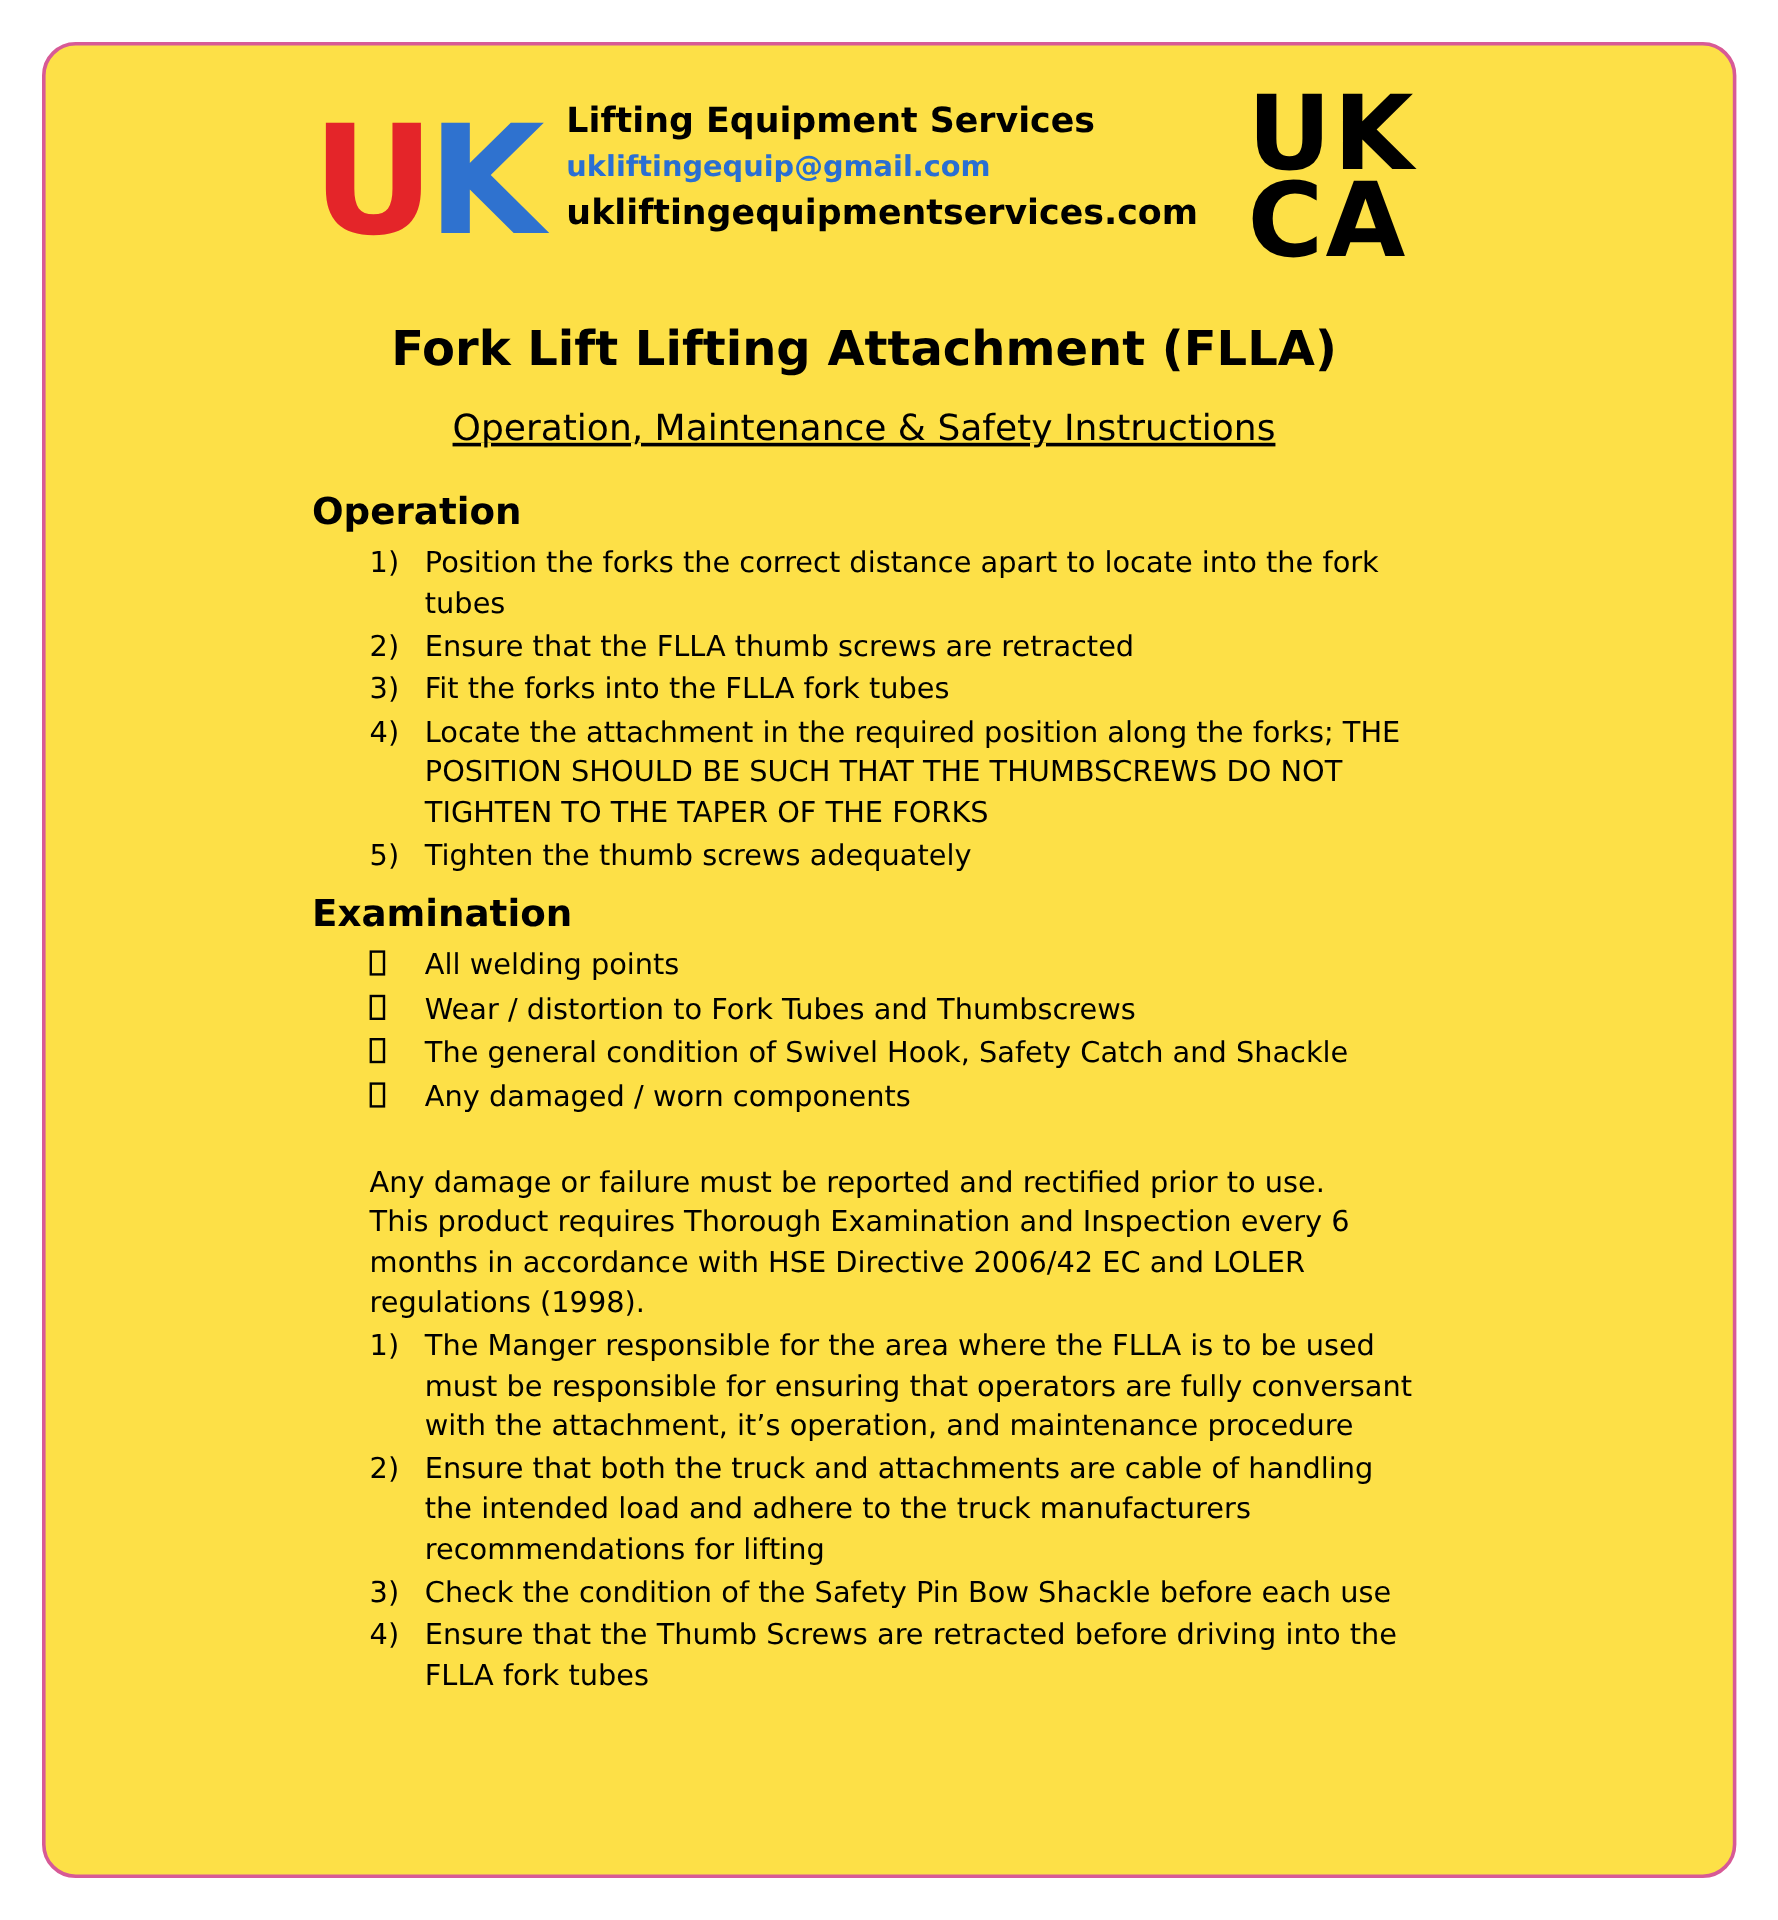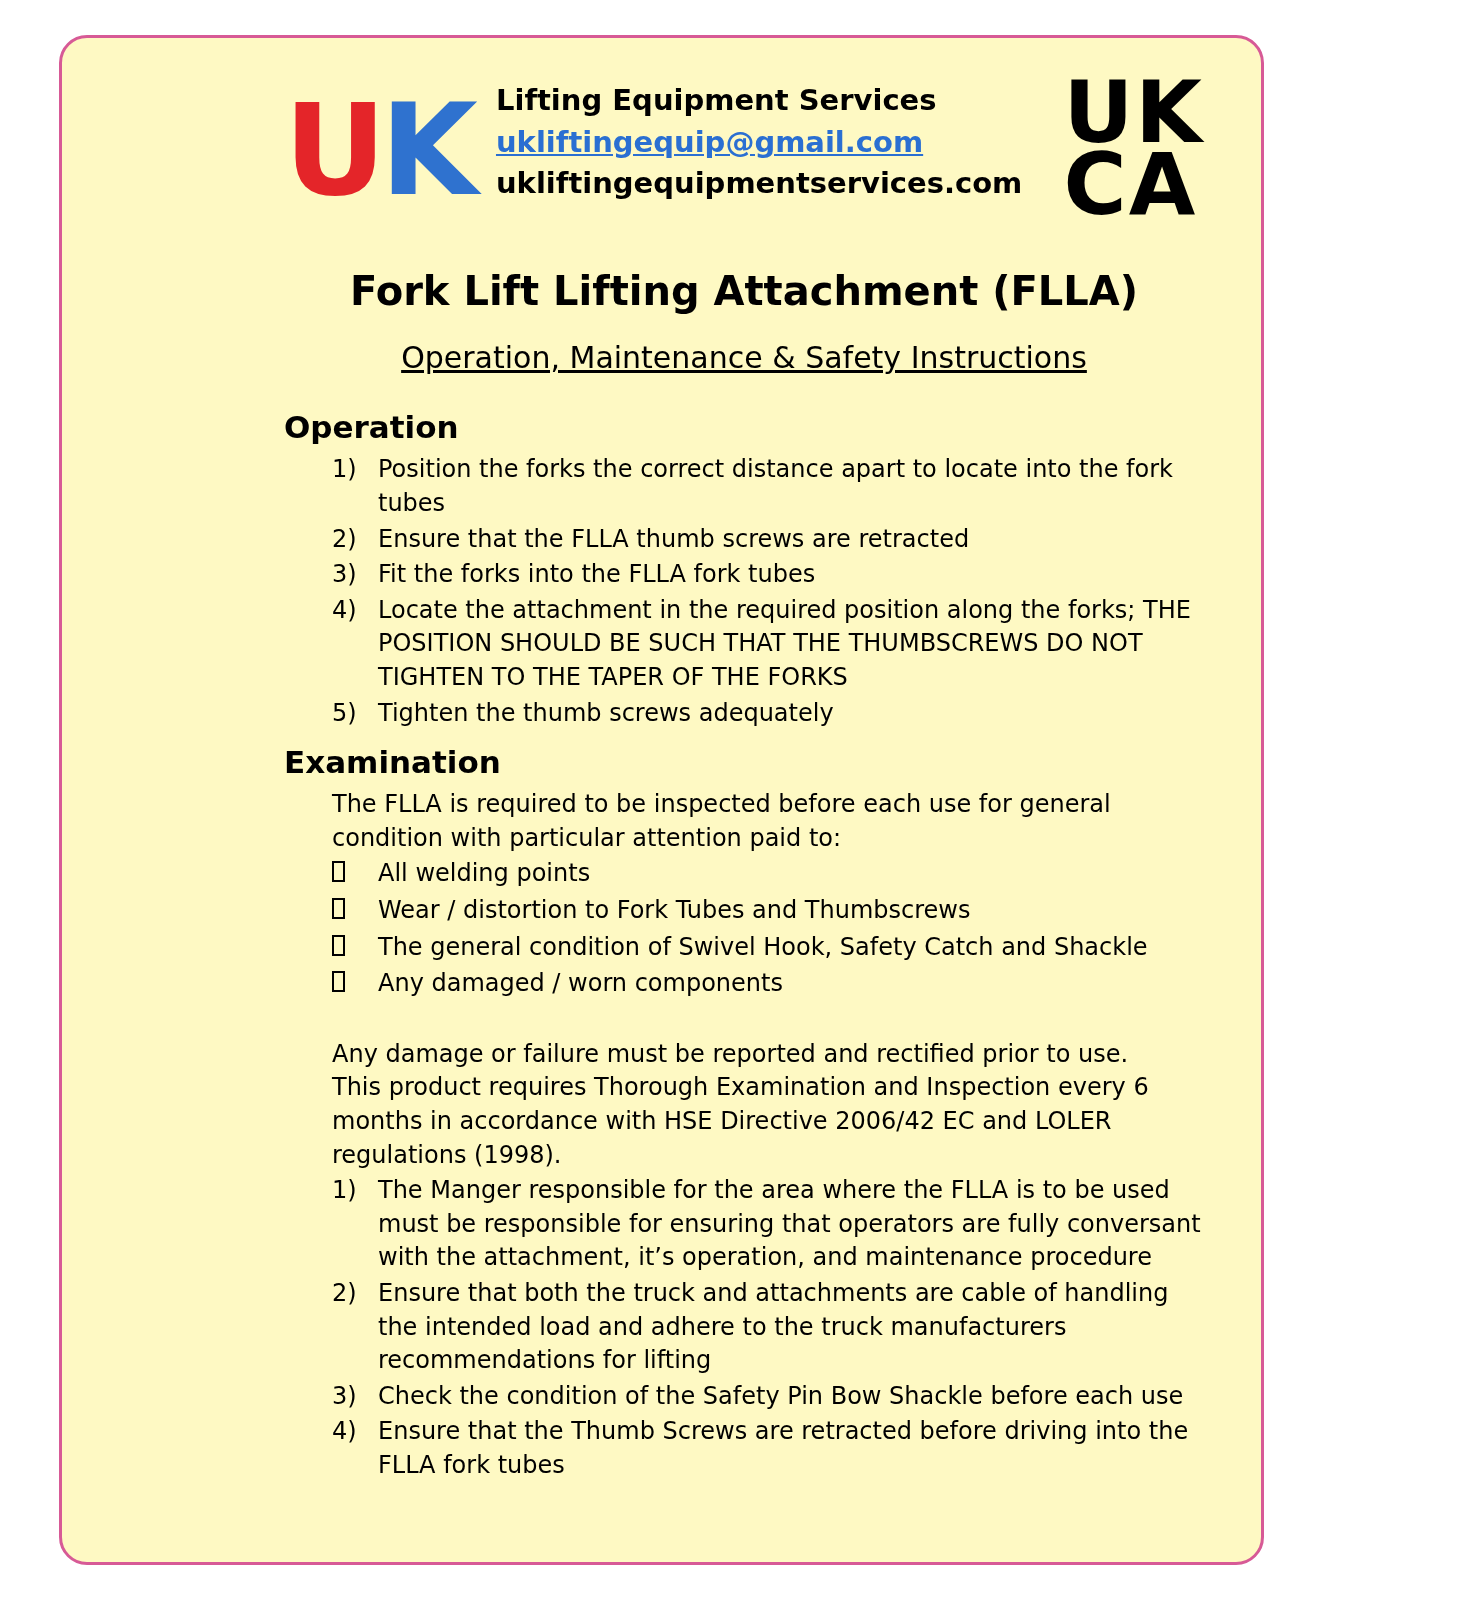--- a/index.html
+++ b/index.html
@@ -9,33 +9,33 @@
     --blue:#2f72cf;
   }
   *{margin:0;padding:0;box-sizing:border-box;}
   html,body{background:#ffffff;}
   body{
     width:1482px;height:1600px;position:relative;
     font-family:"DejaVu Sans","Liberation Sans",sans-serif;
     color:#000;
   }
   .sheet{
-    position:absolute;left:35px;top:35px;width:1205px;height:1530px;
-    border:3px solid var(--pink);border-radius:28px;background:#fef9c3;overflow:hidden;margin-left:24px;
+    position:absolute;left:35px;top:35px;width:1412px;height:1530px;
+    border:3px solid var(--pink);border-radius:28px;background:#fde047;overflow:hidden;
   }
   .content{margin:38px 0 0 222px;width:920px;}
 
   
   .header-row{display:flex;align-items:flex-start;}
   .logo{font-size:126px;font-weight:700;line-height:1;letter-spacing:-6px;margin-top:12px;flex:none;}
   .logo-u{color:var(--red);}
   .logo-k{color:var(--blue);}
   .contact{margin-left:24px;margin-top:6px;}
   .company{font-size:29px;font-weight:700;line-height:1.25;}
-  .email{font-size:29px;font-weight:700;color:var(--link);text-decoration:underline;display:inline-block;margin-top:7px;cursor:pointer;}
+  .email{font-size:24px;font-weight:700;color:var(--link);display:inline-block;margin-top:7px;cursor:pointer;}
   .website{font-size:29px;font-weight:700;margin-top:7px;}
   .ukca{margin-left:auto;font-weight:800;font-size:86px;line-height:0.84;letter-spacing:2px;text-align:left;flex:none;}
 
   
   .doc-title{margin-top:48px;text-align:center;font-size:40px;font-weight:700;}
   .doc-subtitle{margin-top:26px;text-align:center;font-size:30px;font-weight:400;text-decoration:underline;}
 
   
   .sec-heading{font-size:31px;font-weight:700;margin-top:34px;margin-bottom:8px;}
   .sec-heading.tight{margin-top:14px;}
@@ -91,21 +91,20 @@
       <span class="li-num">4)</span>
       <span class="li-text">Locate the attachment in the required position along the forks; THE POSITION SHOULD BE SUCH THAT THE THUMBSCREWS DO NOT TIGHTEN TO THE TAPER OF THE FORKS</span>
     </div>
     <div class="li">
       <span class="li-num">5)</span>
       <span class="li-text">Tighten the thumb screws adequately</span>
     </div>
 
     <div class="sec-heading tight">Examination</div>
 
-    <div class="indent-para">The FLLA is required to be inspected before each use for general condition with particular attention paid to:</div>
 
     <div class="li">
       <span class="li-num"><span class="glyph-box"></span></span>
       <span class="li-text">All welding points</span>
     </div>
     <div class="li">
       <span class="li-num"><span class="glyph-box"></span></span>
       <span class="li-text">Wear / distortion to Fork Tubes and Thumbscrews</span>
     </div>
     <div class="li">

